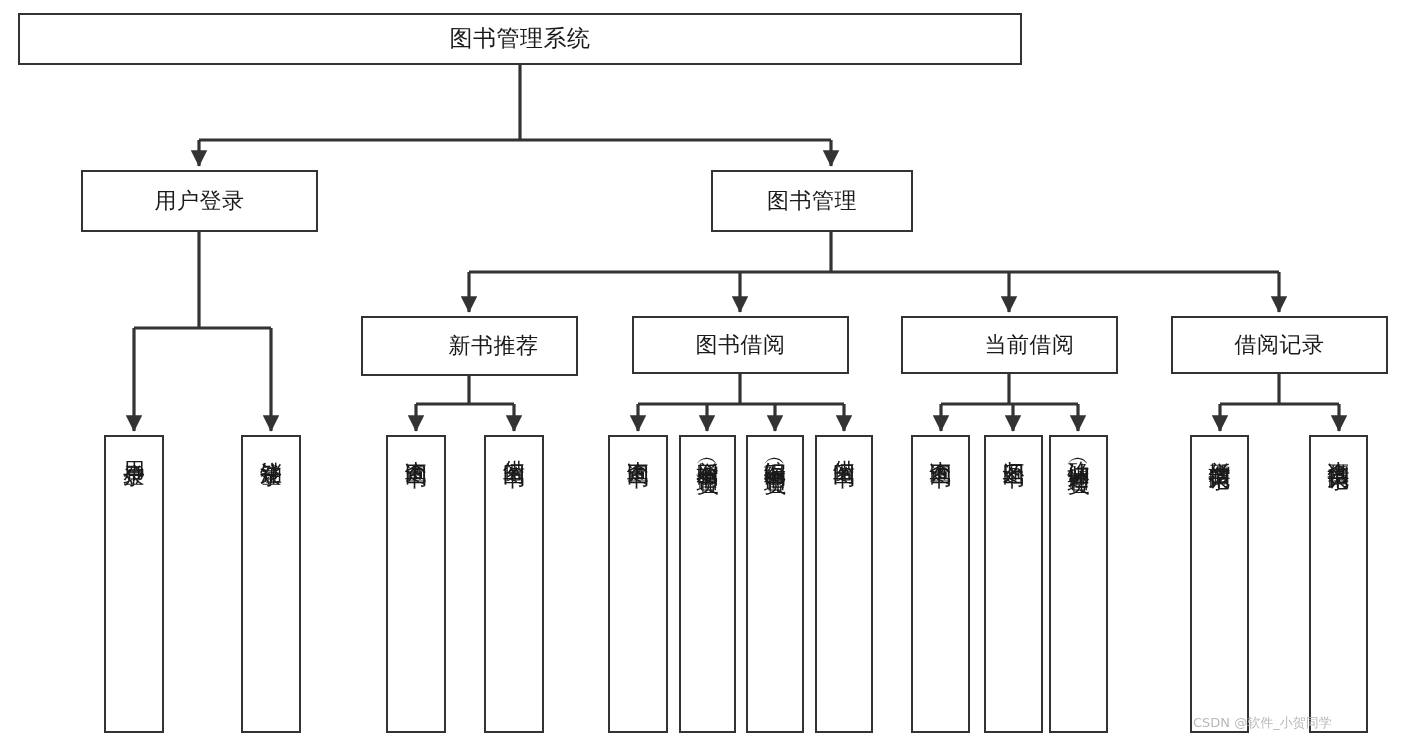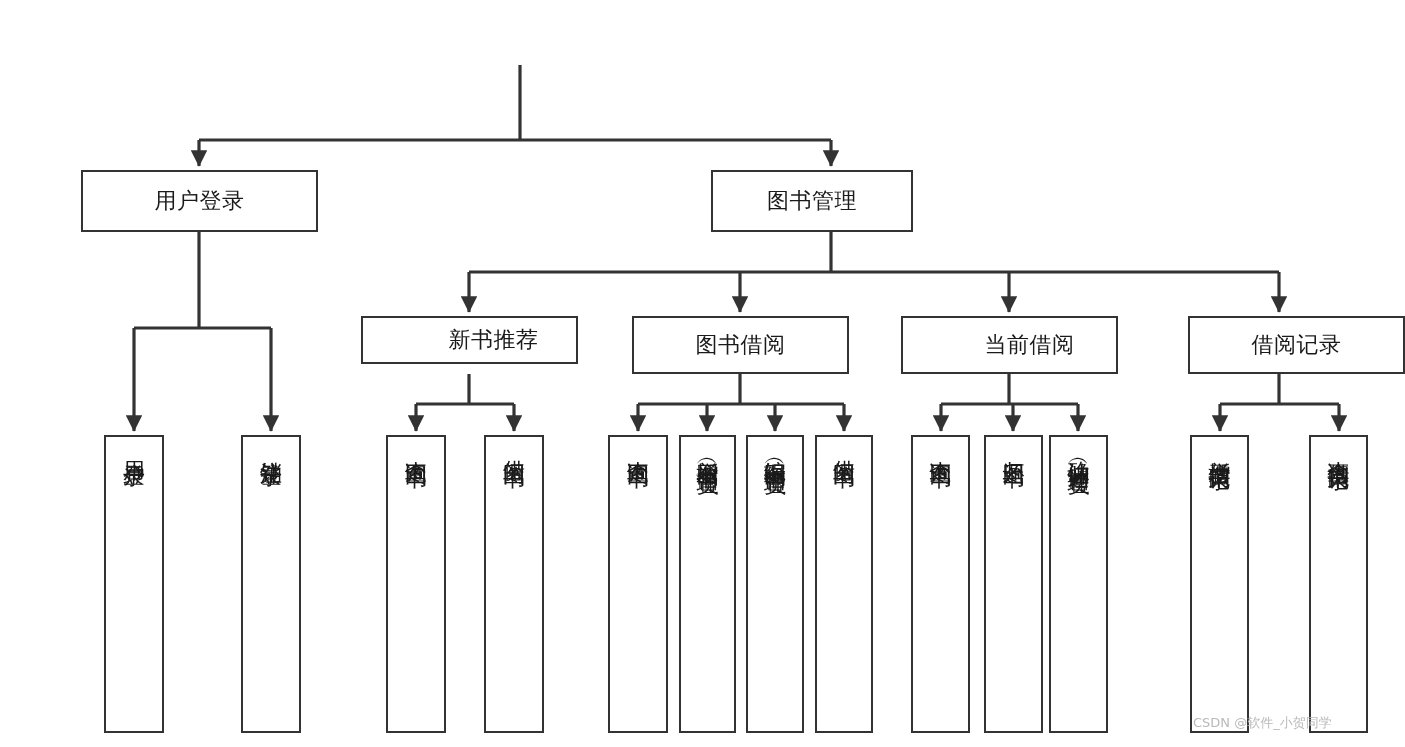--- a/index.html
+++ b/index.html
@@ -114,40 +114,43 @@
       <path d="M 1013 404 L 1013 431" marker-end="url(#arrow)"></path>
       <path d="M 1078 404 L 1078 431" marker-end="url(#arrow)"></path>
 
       <path d="M 1279 374 L 1279 404"></path>
       <path d="M 1220 404 L 1339 404"></path>
       <path d="M 1220 404 L 1220 431" marker-end="url(#arrow)"></path>
       <path d="M 1339 404 L 1339 431" marker-end="url(#arrow)"></path>
     </g>
   </svg>
 
+  <div id="root" class="node horizontal" style="left: 18px; top: 13px; width: 1004px; height: 52px;">
+    <span class="label">图书管理系统</span>
+  </div>
 
   <div id="level2-nodes">
       <div class="node horizontal" style="left: 81px; top: 170px; width: 237px; height: 62px;">
         <span class="label">用户登录</span>
       </div>
       <div class="node horizontal" style="left: 711px; top: 170px; width: 202px; height: 62px;">
         <span class="label">图书管理</span>
       </div>
     </div>
   <div id="level3-nodes">
-      <div class="node horizontal" style="left: 361px; top: 316px; width: 217px; height: 48px; padding-left: 48px;">
+      <div class="node horizontal" style="left: 361px; top: 316px; width: 217px; height: 60px; padding-left: 48px;">
         <span class="label">新书推荐</span>
       </div>
       <div class="node horizontal" style="left: 632px; top: 316px; width: 217px; height: 58px; justify-content: center;">
         <span class="label">图书借阅</span>
       </div>
       <div class="node horizontal" style="left: 901px; top: 316px; width: 217px; height: 58px; padding-left: 40px;">
         <span class="label">当前借阅</span>
       </div>
-      <div class="node horizontal" style="left: 1171px; top: 316px; width: 217px; height: 58px; margin-left: 17px;">
+      <div class="node horizontal" style="left: 1171px; top: 316px; width: 217px; height: 58px;">
         <span class="label">借阅记录</span>
       </div>
     </div>
   <div id="leaf-nodes">
       <div class="node vertical" style="left: 104px; top: 435px; width: 60px; height: 298px;">
         <span class="label">用户登录</span>
       </div>
       <div class="node vertical" style="left: 241px; top: 435px; width: 60px; height: 298px;">
         <span class="label">注销登录</span>
       </div>

